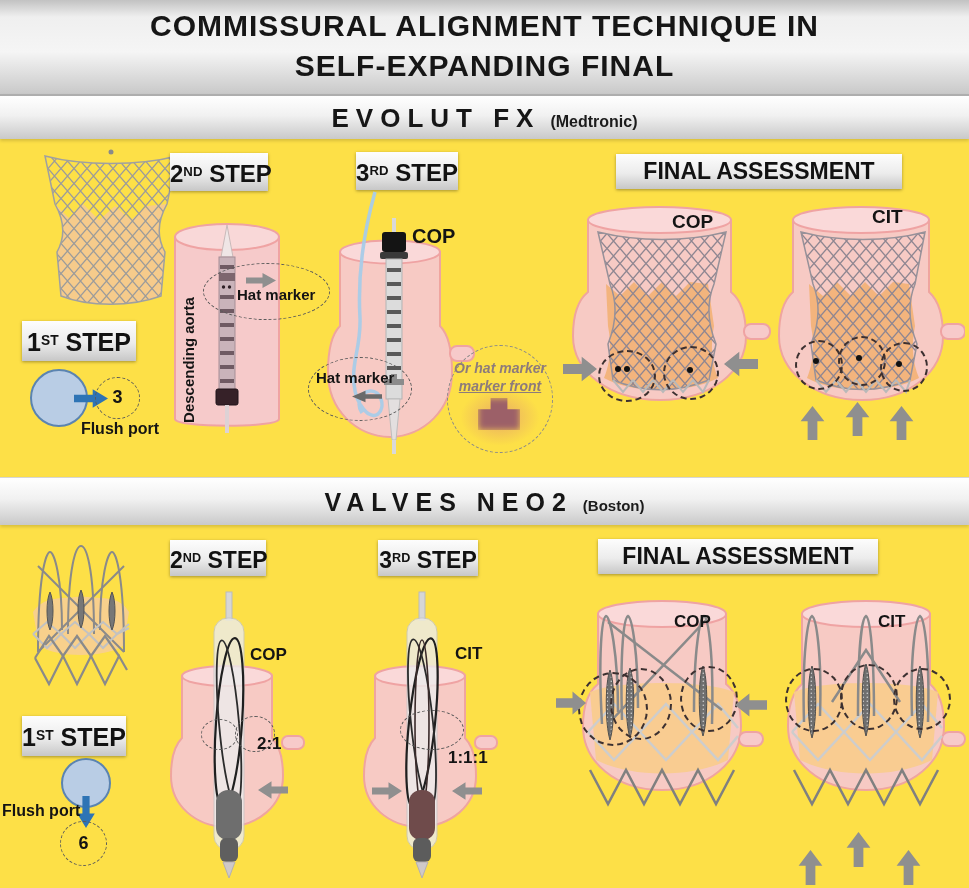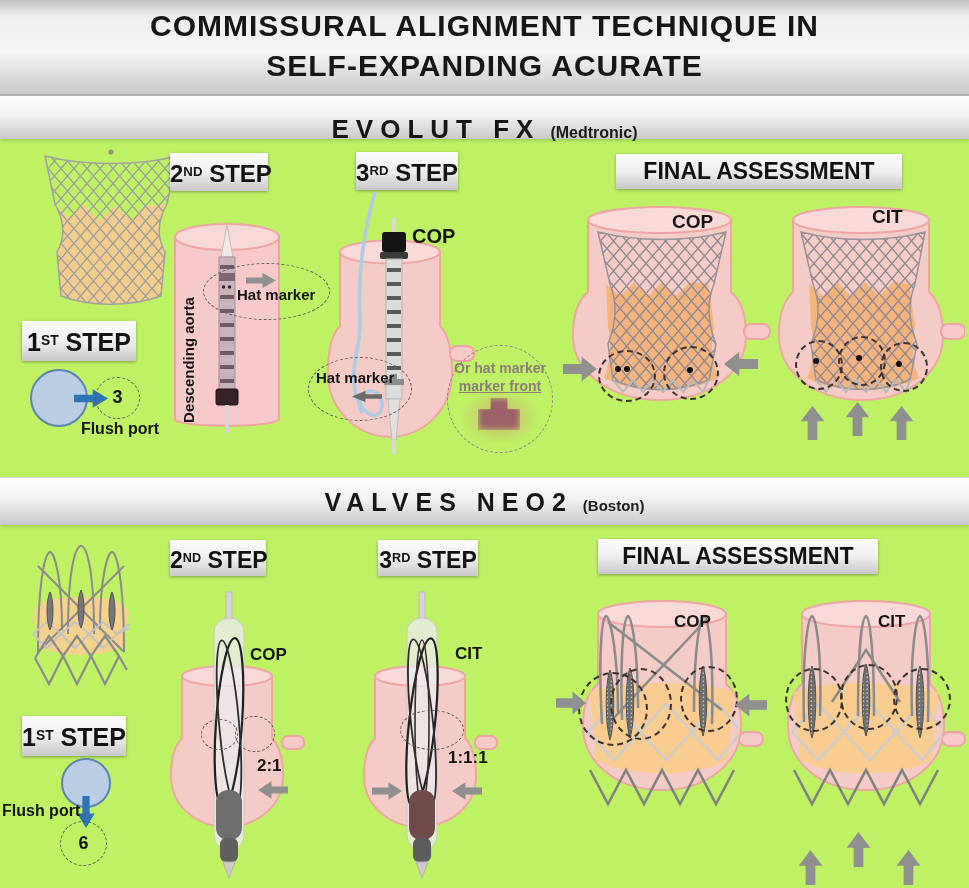--- a/index.html
+++ b/index.html
@@ -1,36 +1,36 @@
 <!DOCTYPE html>
 <html><head>
 <meta charset="utf-8">
 <style>
   html,body{margin:0;padding:0;background:#ffffff;}
-  #stage{position:relative;width:969px;height:888px;background:#bef264;overflow:hidden;
+  #stage{position:relative;width:969px;height:888px;background:#fde047;overflow:hidden;
          font-family:"Liberation Sans",sans-serif;color:#141414;}
   .abs{position:absolute;}
   
   .band-top{left:0;top:0;width:969px;height:94px;
     background:linear-gradient(180deg,#c2c2c2 0%,#efefef 18%,#f5f5f5 55%,#c9c9c9 100%);}
   .band-sub{left:0;width:969px;
     background:linear-gradient(180deg,#ffffff 0%,#f1f1f1 45%,#c9c9c9 100%);
     border-top:2px solid #aeaeae;box-shadow:0 2px 3px rgba(0,0,0,.15);}
   .title-line{width:100%;text-align:center;font-weight:bold;font-size:30px;letter-spacing:1px;color:#161616;}
   .sub-line{width:100%;text-align:center;white-space:nowrap;}
   .sub-name{font-weight:bold;font-size:26px;letter-spacing:7px;color:#161616;}
   .sub-maker{font-weight:bold;font-size:16px;letter-spacing:0;color:#1b1b1b;margin-left:10px;}
   
   .stepbox{position:absolute;background:linear-gradient(180deg,#fdfdfd 0%,#ececec 55%,#c7c7c7 100%);
     box-shadow:0 1px 3px rgba(0,0,0,.35);text-align:center;font-weight:bold;color:#121212;}
   .stepbox .ord{font-size:.55em;vertical-align:.45em;letter-spacing:0;}
   .stepbox .w{margin-left:.28em;}
   
   .t{position:absolute;font-weight:bold;color:#141414;white-space:nowrap;}
-  .ti{position:absolute;font-weight:bold;color:#8d7b7b;white-space:nowrap;}
+  .ti{position:absolute;font-style:italic;font-weight:bold;color:#8d7b7b;white-space:nowrap;}
   .vert{transform:rotate(-90deg);transform-origin:center center;}
   
   .dash{position:absolute;border:2px dashed #4d4d4d;border-radius:50%;box-sizing:border-box;}
   .dash.thin{border-width:1.5px;border-color:#5a5a5a;}
   
   .ar{position:absolute;background:#8f8f8f;filter:drop-shadow(0 0 1px #777);}
   .ar.right{clip-path:polygon(0 32%,55% 32%,55% 6%,100% 50%,55% 94%,55% 68%,0 68%);}
   .ar.left{clip-path:polygon(100% 32%,45% 32%,45% 6%,0 50%,45% 94%,45% 68%,100% 68%);}
   .ar.up{clip-path:polygon(32% 100%,32% 45%,6% 45%,50% 0,94% 45%,68% 45%,68% 100%);}
   .ar.down{clip-path:polygon(32% 0,32% 55%,6% 55%,50% 100%,94% 55%,68% 55%,68% 0);}
@@ -38,25 +38,25 @@
   .ar.dark{background:#6a6a6a;}
   .dot{position:absolute;background:#111;border-radius:50%;}
 </style>
 </head>
 <body>
 
 <div id="stage">
 
   <div class="abs band-top">
     <div class="title-line" style="margin-top:9px;">COMMISSURAL ALIGNMENT TECHNIQUE IN</div>
-    <div class="title-line" style="margin-top:6px;">SELF-EXPANDING ACURATE</div>
+    <div class="title-line" style="margin-top:6px;">SELF-EXPANDING FINAL</div>
   </div>
 
   <div class="abs band-sub" style="top:94px;height:43px;">
-    <div class="sub-line" style="margin-top:18px;">
+    <div class="sub-line" style="margin-top:7px;">
       <span class="sub-name">EVOLUT FX</span><span class="sub-maker">(Medtronic)</span>
     </div>
   </div>
 
   <svg class="abs" style="left:35px;top:146px;" width="152" height="168" viewBox="0 0 152 168">
     <defs>
       <pattern id="pm1" width="13" height="15" patternUnits="userSpaceOnUse">
         <path d="M6.5,0 L13,7.5 L6.5,15 L0,7.5 Z" fill="none" stroke="#9b9b9b" stroke-width="1.2"></path>
       </pattern>
     </defs>
@@ -233,21 +233,21 @@
     <rect x="52" y="30" width="30" height="232" rx="14" fill="#ececec" opacity="0.8" stroke="#c4c4c4"></rect>
     <ellipse cx="67" cy="135" rx="13" ry="85" fill="none" stroke="#1f1f1f" stroke-width="2.2" transform="rotate(4 67 135)"></ellipse>
     <ellipse cx="67" cy="135" rx="10" ry="83" fill="none" stroke="#2b2b2b" stroke-width="1.8" transform="rotate(-5 67 135)"></ellipse>
     <rect x="54" y="202" width="26" height="50" rx="12" fill="#6e6e6e"></rect>
     <rect x="58" y="250" width="18" height="24" rx="6" fill="#5f5f5f"></rect>
     <path d="M61,274 L73,274 L67,290 Z" fill="#cfc9c9" stroke="#b5b0b0"></path>
   </svg>
   <div class="t" style="left:250px;top:645px;font-size:17px;">COP</div>
   <div class="dash thin" style="left:201px;top:719px;width:37px;height:31px;"></div>
   <div class="dash thin" style="left:235px;top:716px;width:40px;height:36px;"></div>
-  <div class="t" style="left:257px;top:756px;font-size:17px;">2:1</div>
+  <div class="t" style="left:257px;top:734px;font-size:17px;">2:1</div>
   <div class="ar left" style="left:258px;top:780px;width:30px;height:20px;"></div>
 
   <div class="stepbox" style="left:378px;top:540px;width:100px;height:36px;line-height:36px;font-size:23px;">
     <span>3</span><span class="ord">RD</span><span class="w">STEP</span>
   </div>
   <svg class="abs" style="left:355px;top:588px;" width="150" height="292" viewBox="0 0 150 292">
     <path d="M20,88 L20,150 C12,158 9,170 9,188 C9,218 34,238 64,239 C96,238 121,218 121,188 C121,170 118,158 110,150 L110,88 Z" fill="#f7caca" stroke="#efa3a3" stroke-width="2" opacity="0.96"></path>
     <ellipse cx="65" cy="88" rx="45" ry="10" fill="#fad9d9" stroke="#efa3a3" stroke-width="2"></ellipse>
     <rect x="120" y="148" width="22" height="13" rx="6" fill="#f7caca" stroke="#efa3a3" stroke-width="2"></rect>
     <rect x="64" y="4" width="6" height="28" fill="#d6d6d6" stroke="#bbbbbb"></rect>

